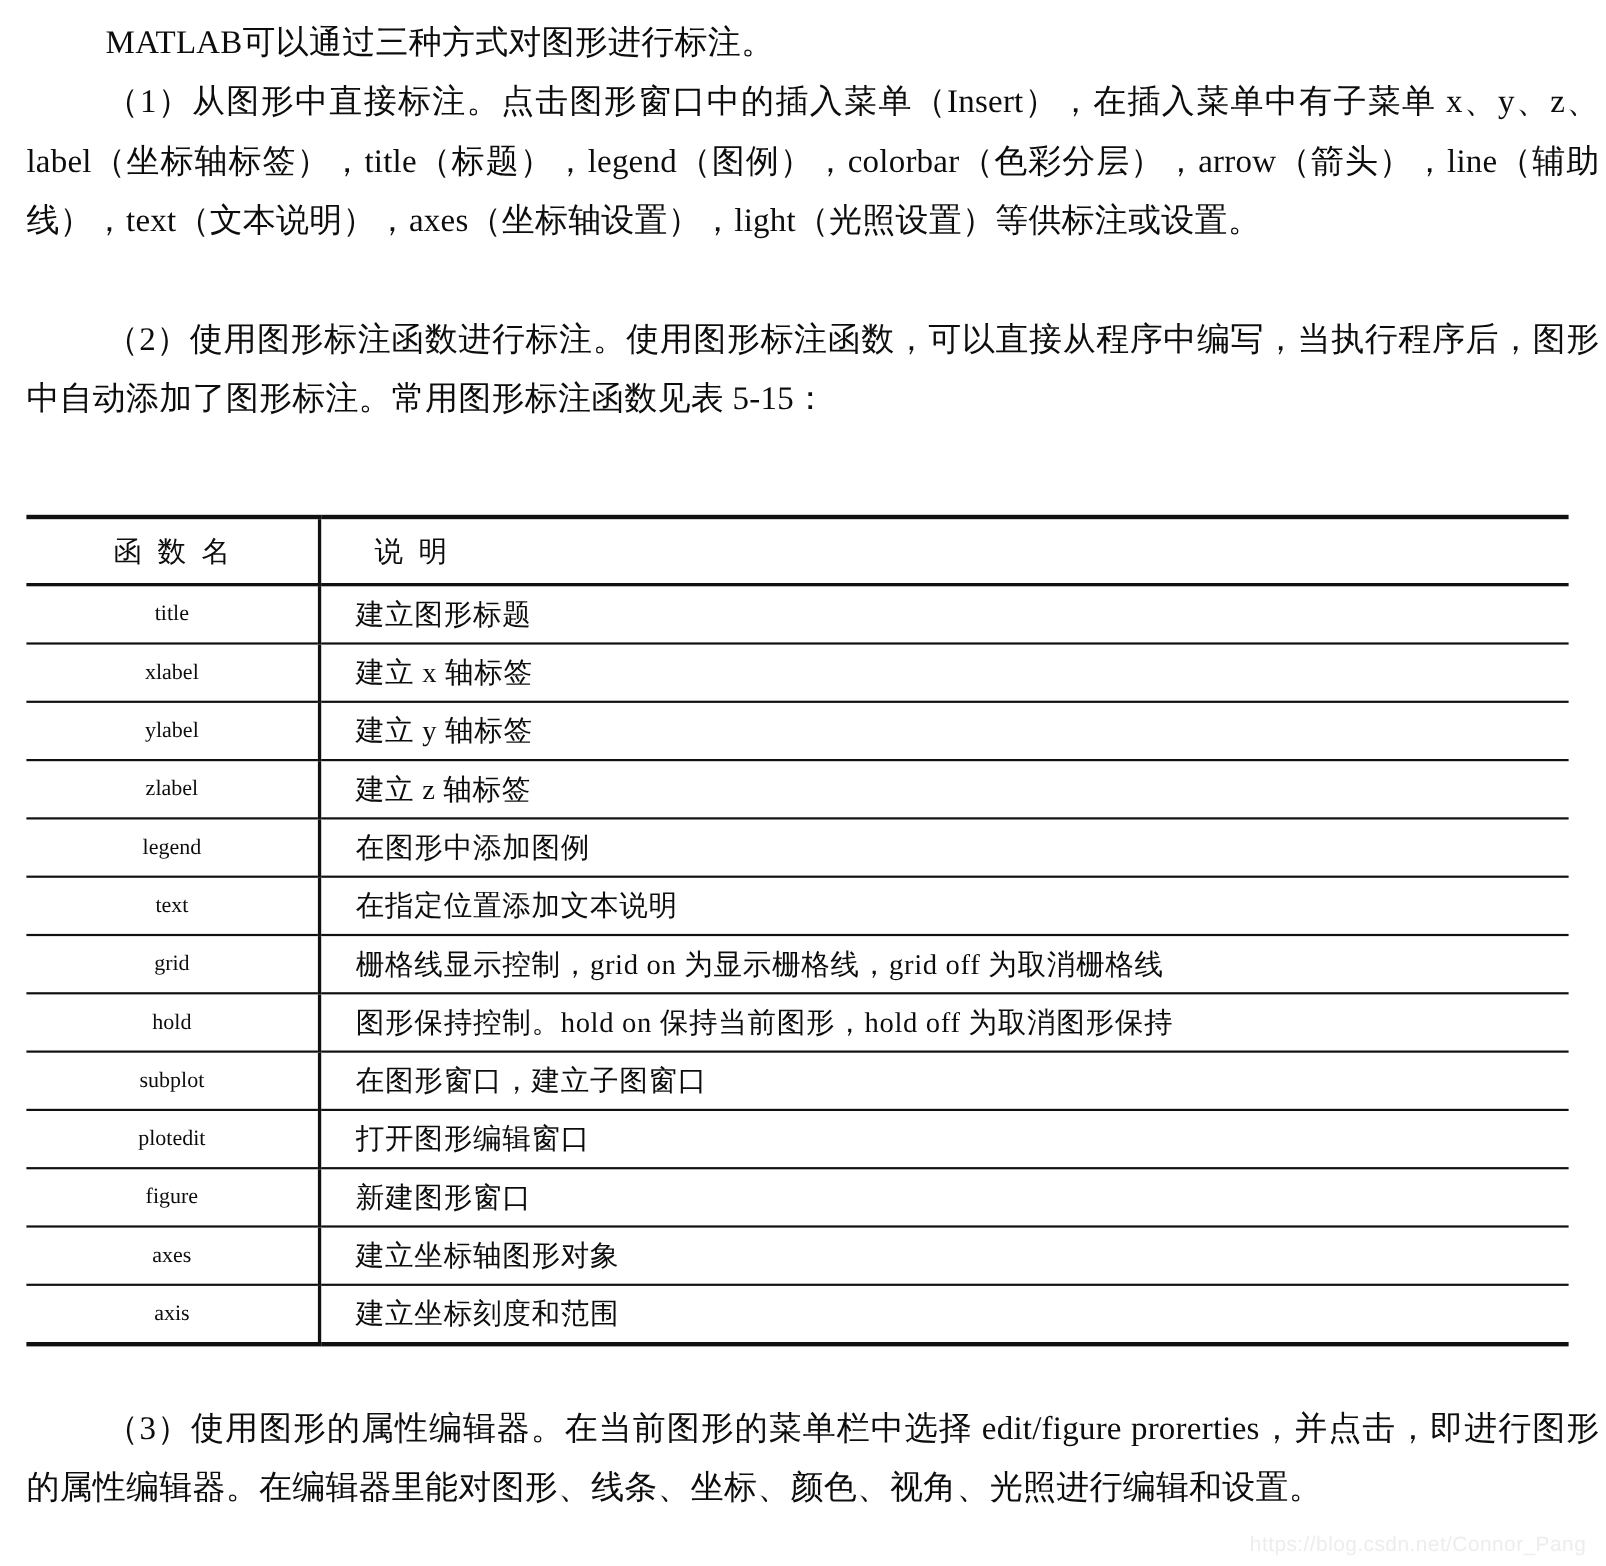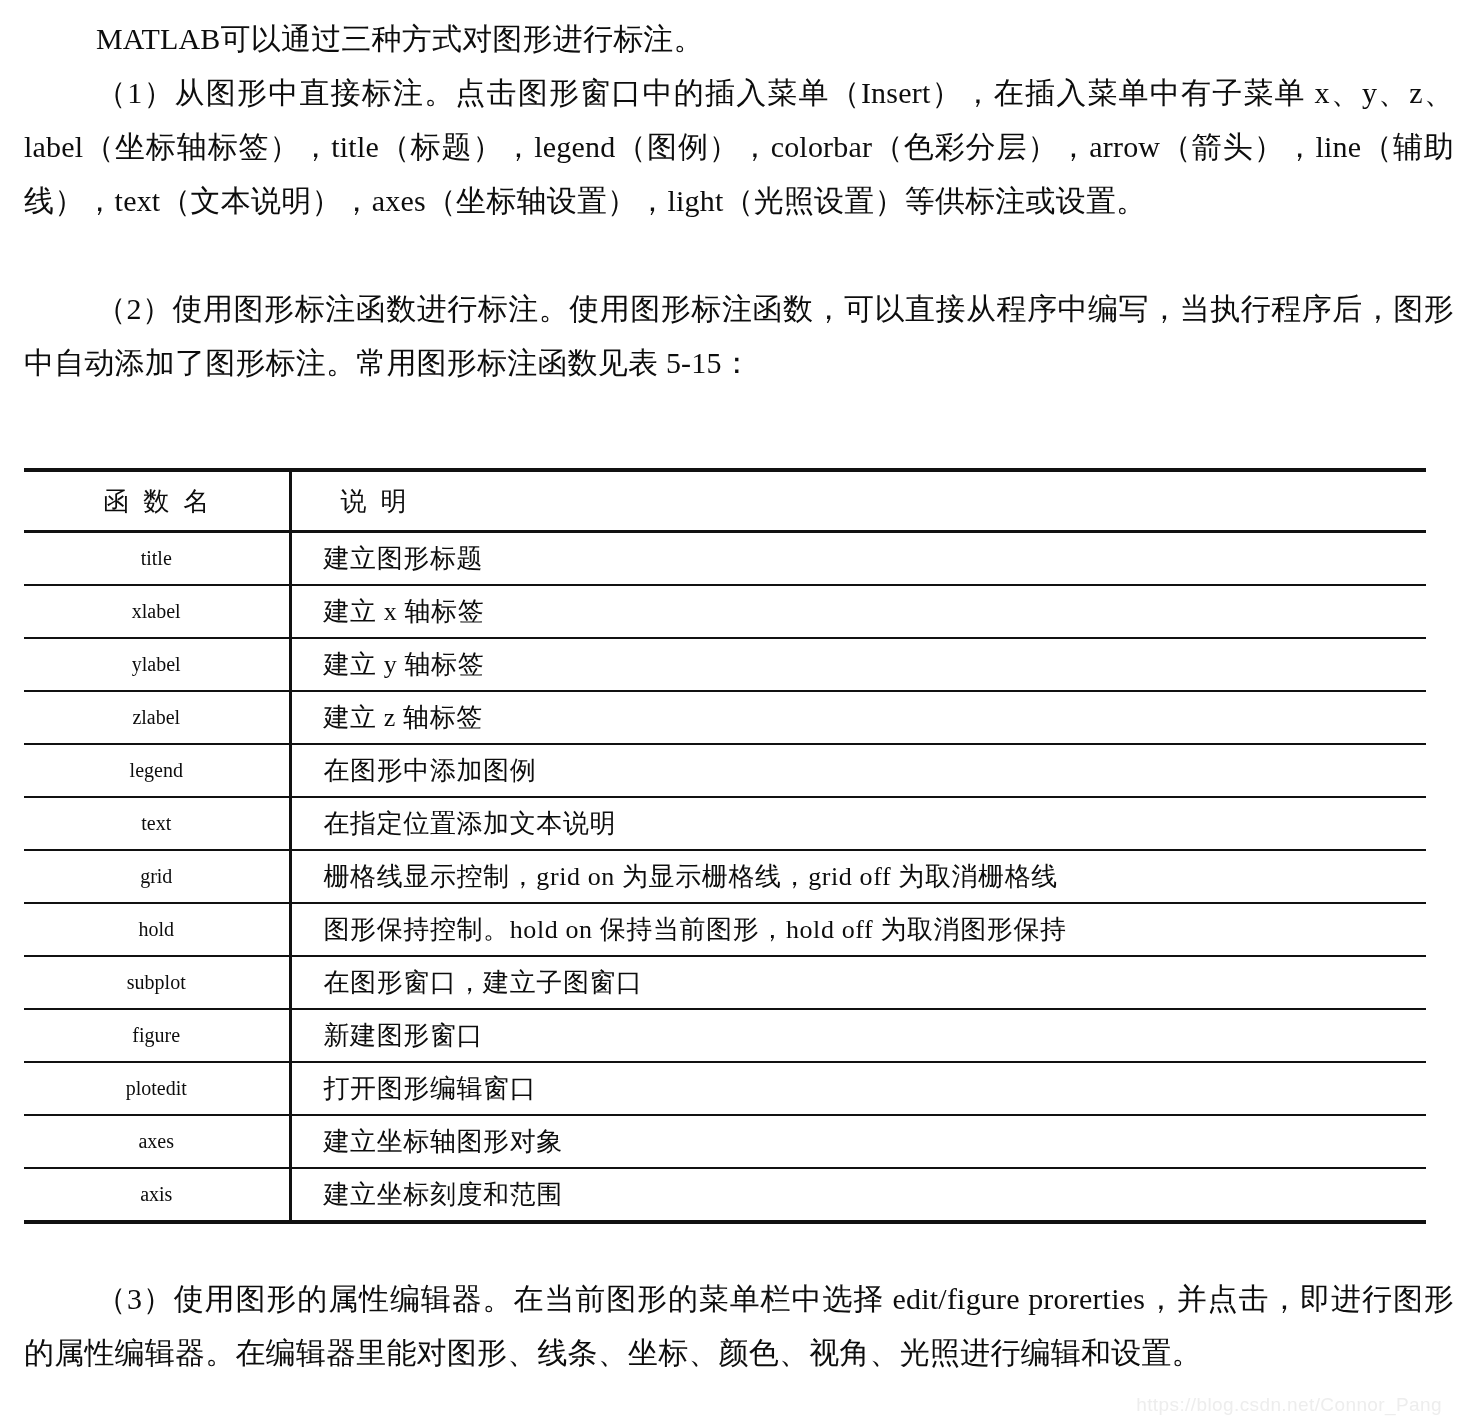--- a/index.html
+++ b/index.html
@@ -181,26 +181,26 @@
           </tr>
           <tr>
             <td class="cell-fn">hold</td>
             <td class="cell-desc">图形保持控制。hold on 保持当前图形，hold off 为取消图形保持</td>
           </tr>
           <tr>
             <td class="cell-fn">subplot</td>
             <td class="cell-desc">在图形窗口，建立子图窗口</td>
           </tr>
           <tr>
+            <td class="cell-fn">plotedit</td>
+            <td class="cell-desc">打开图形编辑窗口</td>
+          </tr>
+          <tr>
             <td class="cell-fn">figure</td>
             <td class="cell-desc">新建图形窗口</td>
-          </tr>
-          <tr>
-            <td class="cell-fn">plotedit</td>
-            <td class="cell-desc">打开图形编辑窗口</td>
           </tr>
           <tr>
             <td class="cell-fn">axes</td>
             <td class="cell-desc">建立坐标轴图形对象</td>
           </tr>
           <tr>
             <td class="cell-fn">axis</td>
             <td class="cell-desc">建立坐标刻度和范围</td>
           </tr>
         </tbody>

